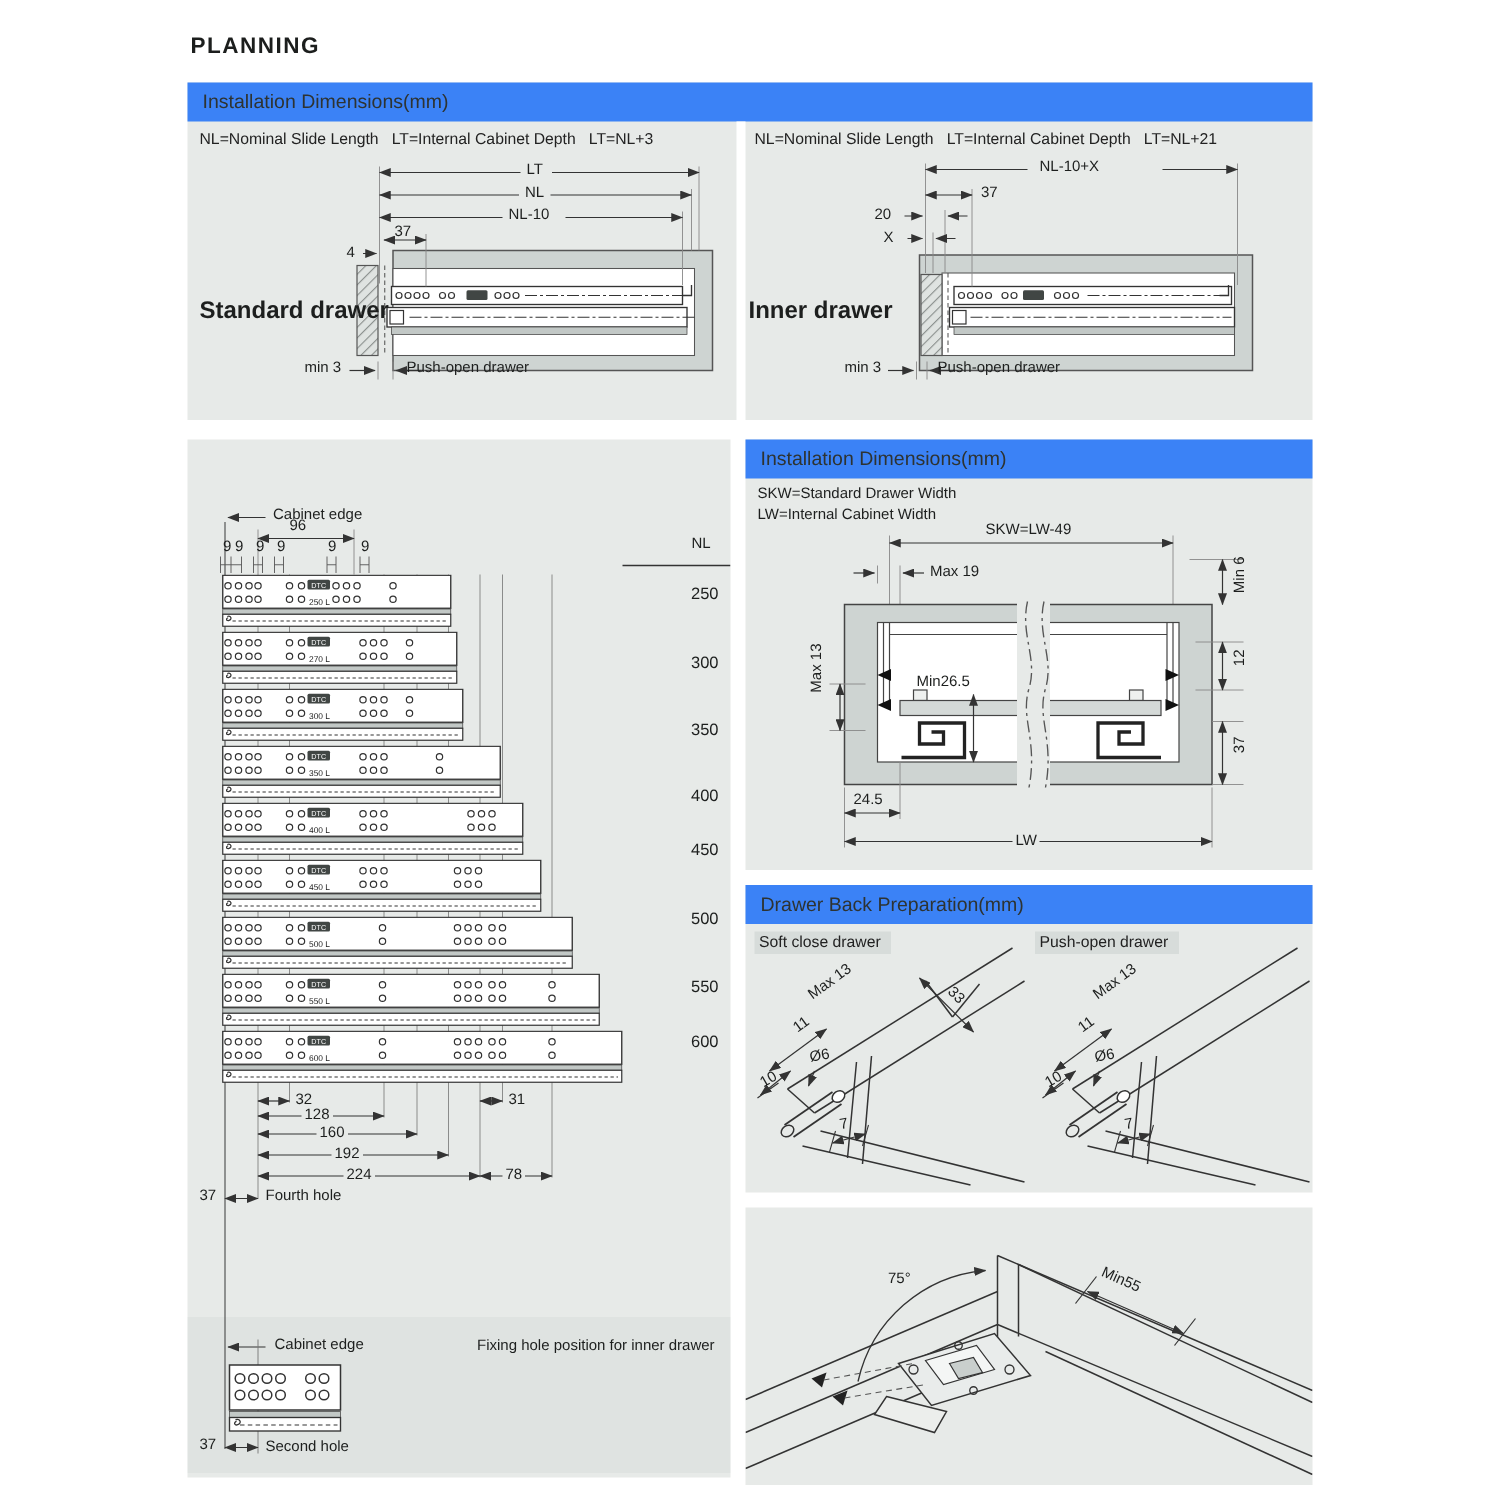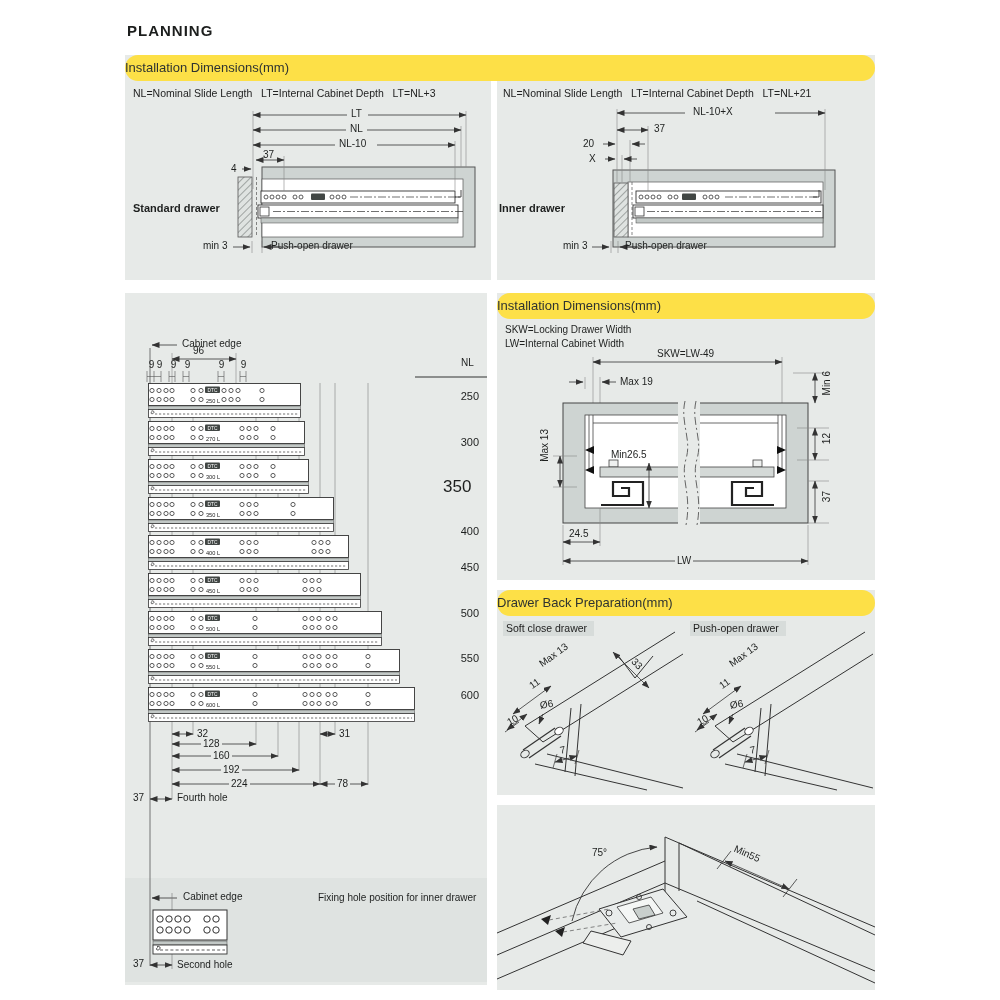--- a/index.html
+++ b/index.html
@@ -1,23 +1,23 @@
 <!DOCTYPE html>
 <html><head>
 <meta charset="utf-8">
 <style>
   html,body{margin:0;padding:0;}
   body{width:1000px;height:1000px;position:relative;background:#ffffff;
        font-family:"Liberation Sans",sans-serif;overflow:hidden;}
   .title{position:absolute;font-size:15px;font-weight:bold;letter-spacing:1px;color:#1c1e1d;}
   .panel{position:absolute;background:#e7eae8;}
-  .phead{height:26px;background:#fde047;color:#2e3331;font-size:13px;line-height:26px;
-         padding-left:0;box-sizing:border-box;border-radius:13px;}
+  .phead{height:26px;background:#3b82f6;color:#2e3331;font-size:13px;line-height:26px;
+         padding-left:10px;box-sizing:border-box;}
   .lbl{position:absolute;font-size:10px;line-height:12px;color:#1d1f1e;white-space:pre;}
-  .big{font-size:11px;font-weight:bold;}
+  .big{font-size:16px;font-weight:bold;}
   .formula{position:absolute;font-size:10.5px;color:#222;white-space:pre;}
   .bg{background:#e7eae8;padding:0 2px;}
   .vlbl{position:absolute;font-size:10px;color:#1d1f1e;writing-mode:vertical-rl;
         transform:rotate(180deg);white-space:pre;}
   .chip{position:absolute;font-size:10.5px;color:#222;background:#d7dcda;padding:1px 7px 2px 3px;}
   .divider{position:absolute;background:#ffffff;}
   svg{position:absolute;left:0;top:0;}
   .rot{transform-origin:left top;display:inline-block;}
 </style>
 </head>
@@ -543,21 +543,21 @@
        <text x="58" y="20.2" font-size="5.6" fill="#222" font-family="Liberation Sans, sans-serif">600 L</text>
        <rect x="0.5" y="23" width="266" height="3.5" fill="#c2c8c6" stroke="#444" stroke-width="0.5"></rect>
        <rect x="0.5" y="26.5" width="266" height="8" fill="#fff" stroke="#333" stroke-width="0.8"></rect>
        <line x1="7" y1="31" x2="264" y2="31" stroke="#333" stroke-width="0.7" stroke-dasharray="2.2 1.8"></line>
        <path d="M3.5,28 c2.5,-0.8 3.5,1.8 1.2,2.6 c-1.8,0.6 -2.4,-1.2 -0.6,-1.8" fill="none" stroke="#333" stroke-width="0.8"></path>
        </svg></div>
     </div>
   <div id="nl-col">
       <span class="lbl" style="left: 318px; top: 97px; width: 36px; text-align: right; font-size: 11px;">250</span>
       <span class="lbl" style="left: 318px; top: 143px; width: 36px; text-align: right; font-size: 11px;">300</span>
-      <span class="lbl" style="left: 318px; top: 188px; width: 36px; font-size: 17px;">350</span>
+      <span class="lbl" style="left: 318px; top: 188px; width: 36px; text-align: right; font-size: 11px;">350</span>
       <span class="lbl" style="left: 318px; top: 232px; width: 36px; text-align: right; font-size: 11px;">400</span>
       <span class="lbl" style="left: 318px; top: 268px; width: 36px; text-align: right; font-size: 11px;">450</span>
       <span class="lbl" style="left: 318px; top: 314px; width: 36px; text-align: right; font-size: 11px;">500</span>
       <span class="lbl" style="left: 318px; top: 359px; width: 36px; text-align: right; font-size: 11px;">550</span>
       <span class="lbl" style="left: 318px; top: 396px; width: 36px; text-align: right; font-size: 11px;">600</span>
     </div>
   <div id="nine-dims">
       <span class="lbl" style="left: 22px; top: 66px; width: 9px; text-align: center;">9</span>
       <span class="lbl" style="left: 30px; top: 66px; width: 9px; text-align: center;">9</span>
       <span class="lbl" style="left: 44px; top: 66px; width: 9px; text-align: center;">9</span>
@@ -632,21 +632,21 @@
     <line x1="311" y1="188" x2="332" y2="188" stroke="#888" stroke-width="0.6"></line>
     <line x1="311" y1="230" x2="332" y2="230" stroke="#888" stroke-width="0.6"></line>
     <line x1="318" y1="188" x2="318" y2="230" stroke="#333" stroke-width="0.8" marker-start="url(#as)" marker-end="url(#ae)"></line>
     <line x1="66" y1="232" x2="66" y2="272" stroke="#888" stroke-width="0.6"></line>
     <line x1="103" y1="215" x2="103" y2="253" stroke="#888" stroke-width="0.6"></line>
     <line x1="311" y1="232" x2="311" y2="272" stroke="#888" stroke-width="0.6"></line>
     <line x1="66" y1="249" x2="103" y2="249" stroke="#333" stroke-width="0.8" marker-start="url(#as)" marker-end="url(#ae)"></line>
     <line x1="66" y1="268" x2="311" y2="268" stroke="#333" stroke-width="0.8" marker-start="url(#as)" marker-end="url(#ae)"></line>
   </svg>
 
-  <span class="lbl" style="left:8px;top:31px;">SKW=Locking Drawer Width</span>
+  <span class="lbl" style="left:8px;top:31px;">SKW=Standard Drawer Width</span>
   <span class="lbl" style="left:8px;top:45px;">LW=Internal Cabinet Width</span>
   <span class="lbl" style="left:160px;top:55px;">SKW=LW-49</span>
   <span class="lbl" style="left:123px;top:83px;">Max 19</span>
   <span class="vlbl" style="left:324px;top:78px;">Min 6</span>
   <span class="vlbl" style="left:42px;top:136px;">Max 13</span>
   <span class="lbl" style="left:114px;top:156px;">Min26.5</span>
   <span class="vlbl" style="left:324px;top:140px;">12</span>
   <span class="vlbl" style="left:324px;top:198px;">37</span>
   <span class="lbl" style="left:72px;top:235px;">24.5</span>
   <span class="lbl bg" style="left:178px;top:262px;">LW</span>

